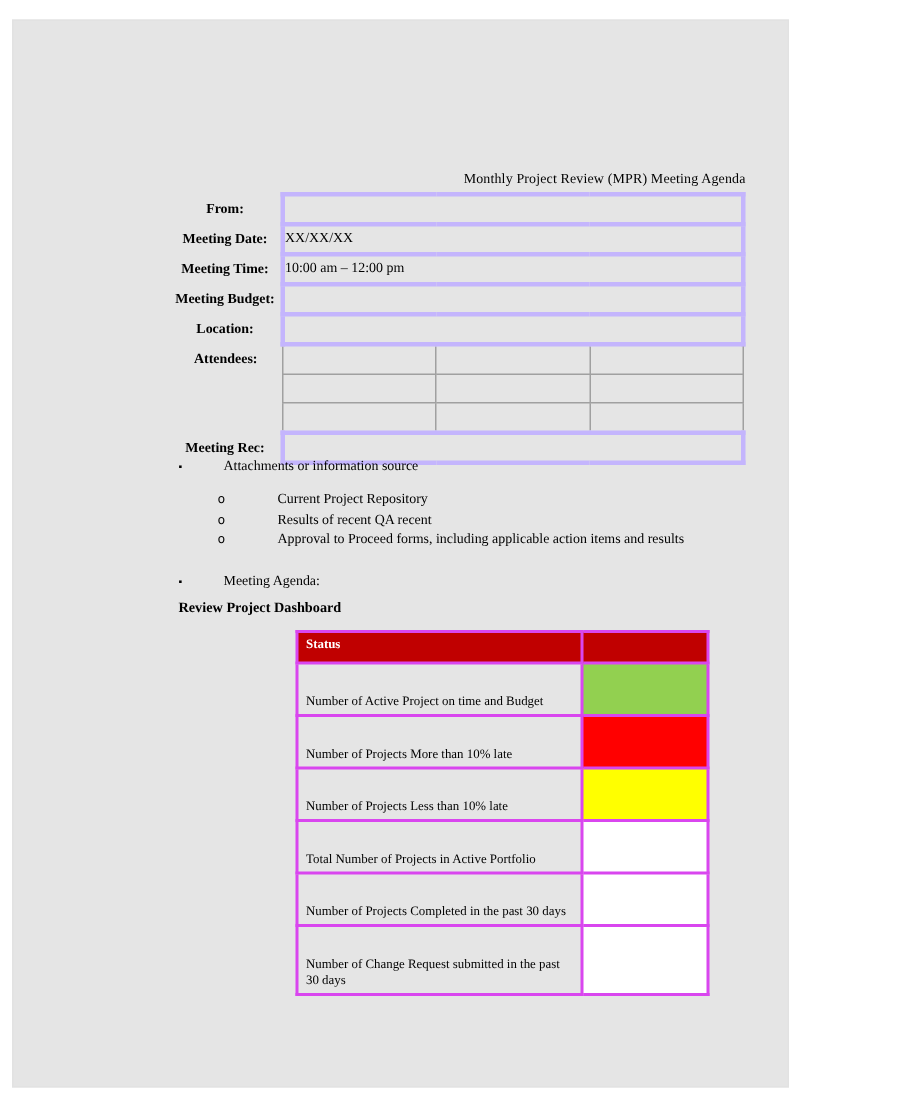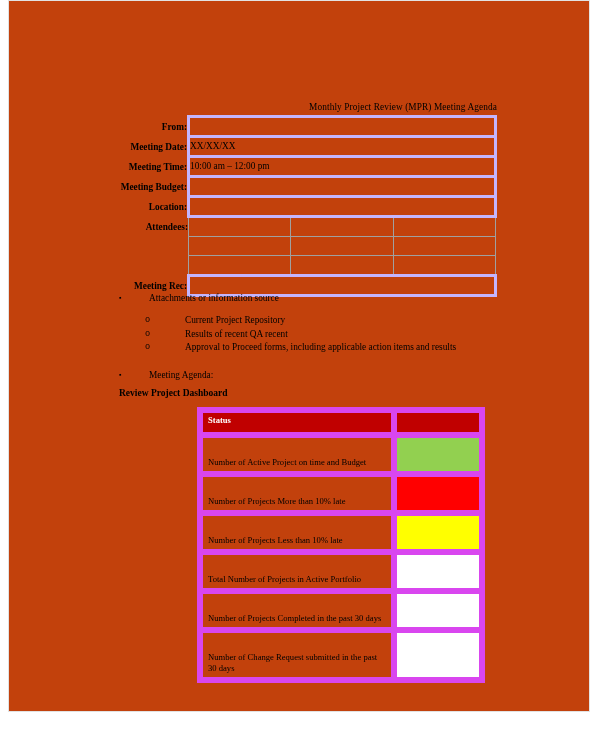--- a/index.html
+++ b/index.html
@@ -11,25 +11,25 @@
     width: 600px;
     height: 730px;
     font-family: "Liberation Serif", "DejaVu Serif", serif;
     color: #000000;
     position: relative;
     overflow: hidden;
   }
   .page {
     position: absolute;
     left: 8px;
-    top: 0;
-    width: 582px;
+    top: 13px;
+    width: 518px;
     height: 712px;
     border: 1px solid #e2e2e2;
-    background: #c2410c;
+    background: #e5e5e5;
     box-sizing: border-box;
   }
   .doc-title {
     position: absolute;
     left: 178px;
     top: 101px;
     width: 310px;
     text-align: right;
     font-size: 9.3px;
     letter-spacing: 0.1px;
@@ -44,21 +44,21 @@
     width: 384px;
     border-collapse: collapse;
     table-layout: fixed;
   }
   .form-table td {
     padding: 0;
     vertical-align: middle;
   }
   .form-label {
     width: 74px;
-    text-align: right;
+    text-align: center;
     font-weight: bold;
     font-size: 9.3px;
     padding-right: 4px;
     white-space: nowrap;
     border: none;
   }
   .form-field {
     border: 3px solid #c4b5fd;
     height: 17px;
     font-size: 9.3px;
@@ -123,21 +123,21 @@
   
   .dash-table {
     position: absolute;
     left: 188px;
     top: 406px;
     width: 252px;
     border-collapse: collapse;
     table-layout: fixed;
   }
   .dash-table td {
-    border: 6px solid #d946ef;
+    border: 2px solid #d946ef;
     font-size: 8.6px;
     padding: 19px 4px 3px 5px;
     vertical-align: top;
     line-height: 11px;
     margin-left: 40px;
   }
   .dash-table td.col-label { width: 179px; }
   .dash-table td.col-status { width: 73px; }
   .dash-head td {
     font-weight: bold;

